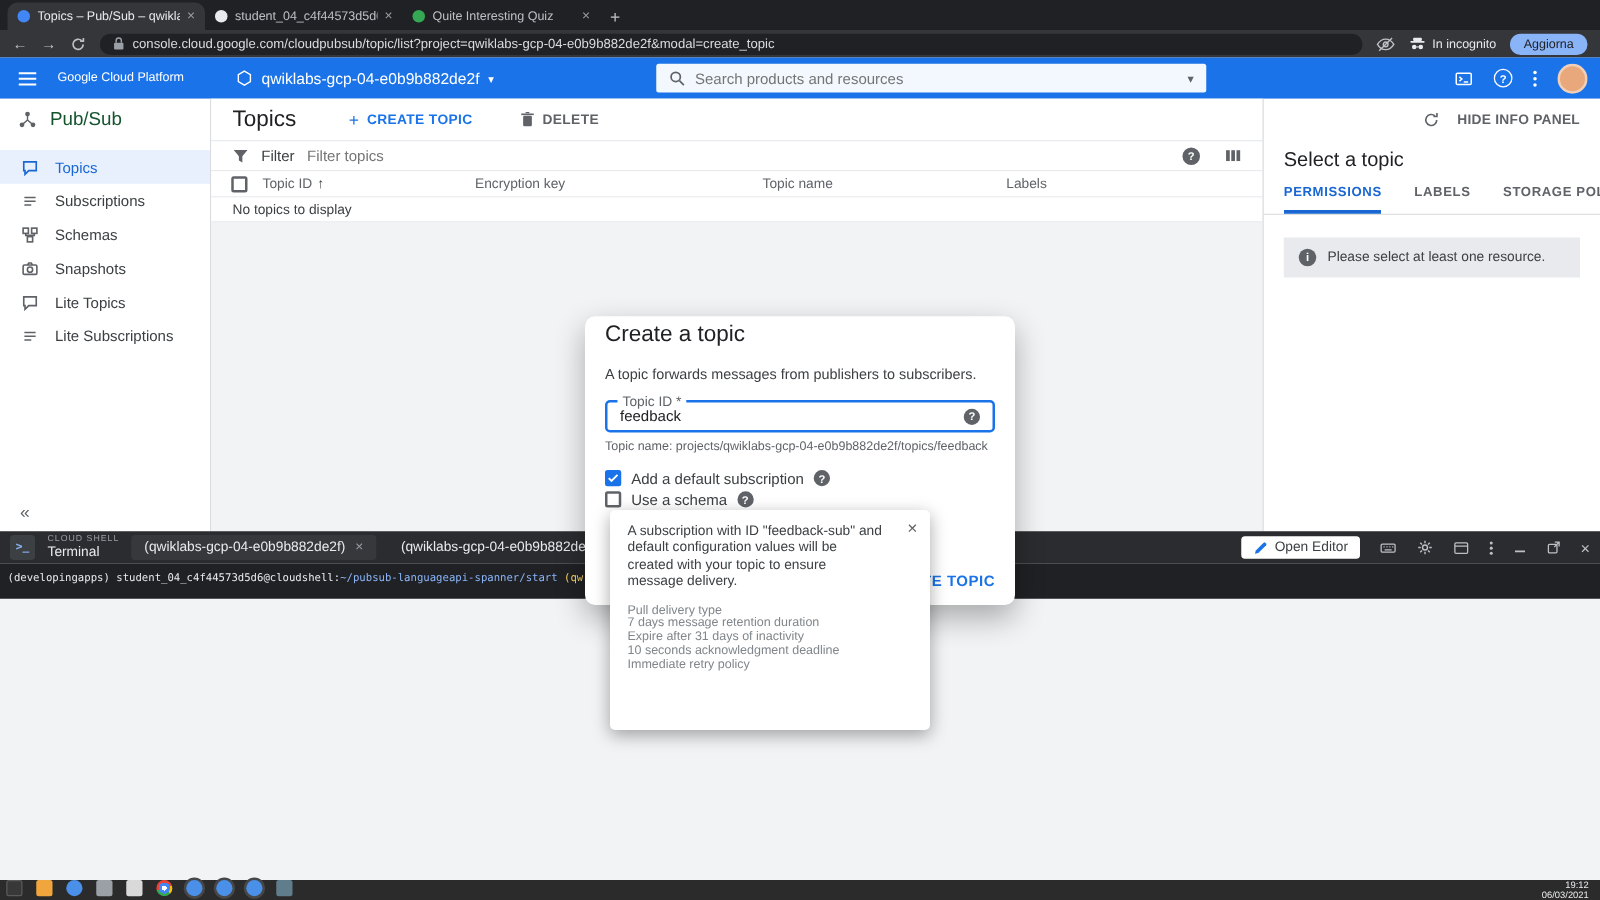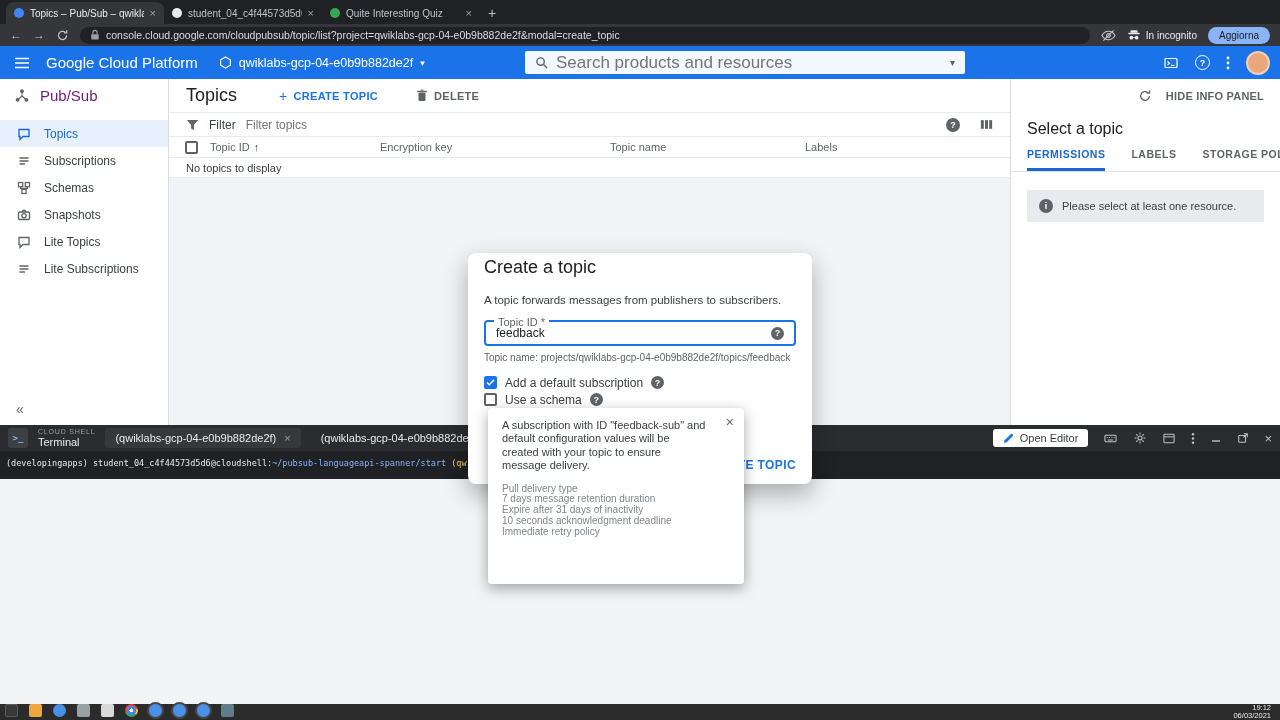--- a/index.html
+++ b/index.html
@@ -19,32 +19,32 @@
 .btoolbar{position:absolute;top:24px;left:0;width:1280px;height:22px;background:#35363a;display:flex;align-items:center;padding:0 10px;gap:11px}
 .navic{color:#bdc1c6;font-size:12px;line-height:1}
 .addrbar{flex:1;height:17px;background:#202124;border-radius:9px;display:flex;align-items:center;gap:6px;padding:0 10px;min-width:0}
 .url{font-size:10.5px;color:#dadce0;white-space:nowrap;overflow:hidden}
 .incog{display:flex;align-items:center;gap:5px;color:#e8eaed;font-size:10px;white-space:nowrap}
 .update-pill{background:#8ab4f8;color:#202124;font-size:10px;font-weight:normal;padding:3px 11px;border-radius:10px;white-space:nowrap}
 
 
 .gcp{position:absolute;top:46px;left:0;width:1280px;height:33px;background:#1a73e8;display:flex;align-items:center;color:#fff;padding:0 14px}
 .gcp-burger{margin-right:16px}
-.gcp-title{font-size:15px;margin-right:21px;white-space:nowrap}
+.gcp-title{font-size:10px;margin-right:42px;white-space:nowrap}
 .proj-chip{display:flex;align-items:center;gap:7px;font-size:12.5px;white-space:nowrap}
 .gcp-search{position:absolute;left:525px;top:5px;width:440px;height:23px;background:rgba(255,255,255,.95);border-radius:2px;display:flex;align-items:center;padding:0 10px;gap:8px}
-.gcp-search input{border:0;outline:0;background:transparent;font-size:17px;color:#3c4043;flex:1;font-family:inherit}
+.gcp-search input{border:0;outline:0;background:transparent;font-size:12px;color:#3c4043;flex:1;font-family:inherit}
 .search-caret{color:#5f6368;font-size:10px}
 .gcp-right{position:absolute;right:10px;top:0;height:33px;display:flex;align-items:center;gap:16px}
 .help-circ{width:15px;height:15px;border:1.3px solid #fff;border-radius:50%;font-size:9px;font-weight:bold;display:flex;align-items:center;justify-content:center}
 .avatar{width:24px;height:24px;border-radius:50%;background:#e8a87c;border:2px solid rgba(255,255,255,.45)}
 
 
 .sidebar{position:absolute;top:79px;left:0;width:169px;height:346px;background:#fff;border-right:1px solid #dadce0}
-.side-head{height:33px;display:flex;align-items:center;gap:10px;padding:12px 14px;font-size:15px;color:#701a75}
+.side-head{height:33px;display:flex;align-items:center;gap:10px;padding:12px 14px;font-size:15px;color:#14532d}
 .side-list{padding-top:8px}
 .side-item{height:27px;display:flex;align-items:center;gap:13px;padding:0 17px;font-size:12px;color:#3c4043;cursor:pointer}
 .side-item svg{color:#5f6368}
 .side-item.active{background:#e8f0fe;color:#1967d2}
 .side-item.active svg{color:#1967d2}
 .collapse{position:absolute;bottom:8px;left:16px;color:#5f6368;font-size:14px}
 
 
 .main{position:absolute;top:79px;left:169px;width:841px;height:346px;background:#f1f3f4}
 .main-toolbar{height:33px;background:#fff;display:flex;align-items:center;padding:0 17px}

